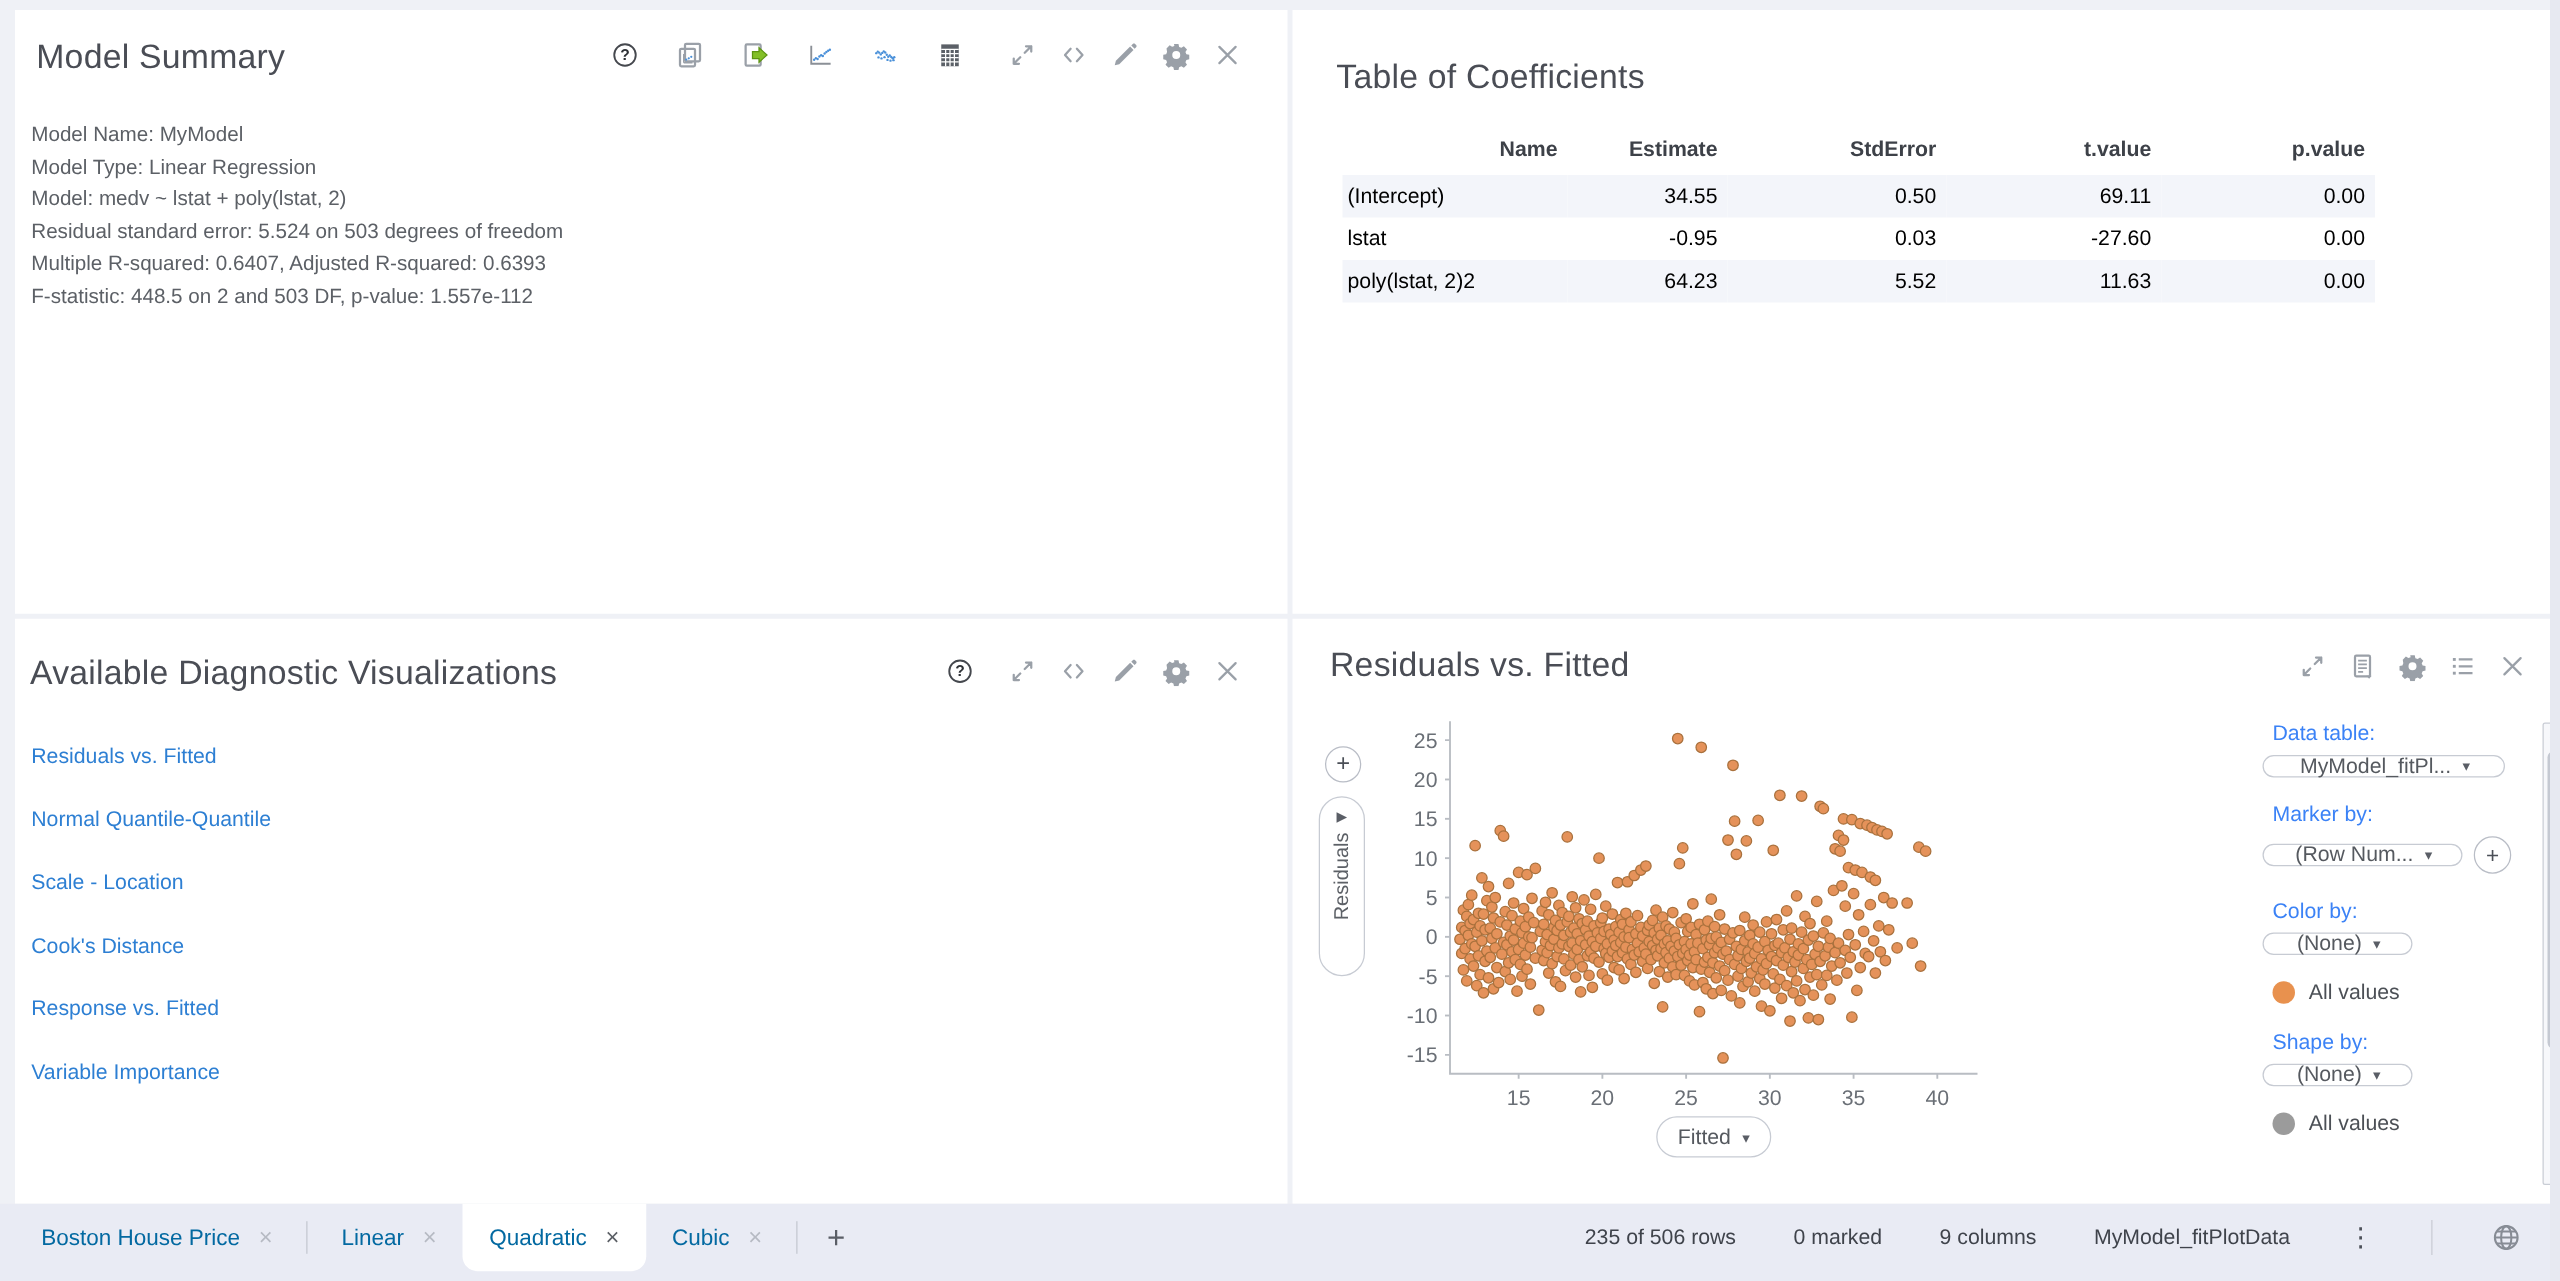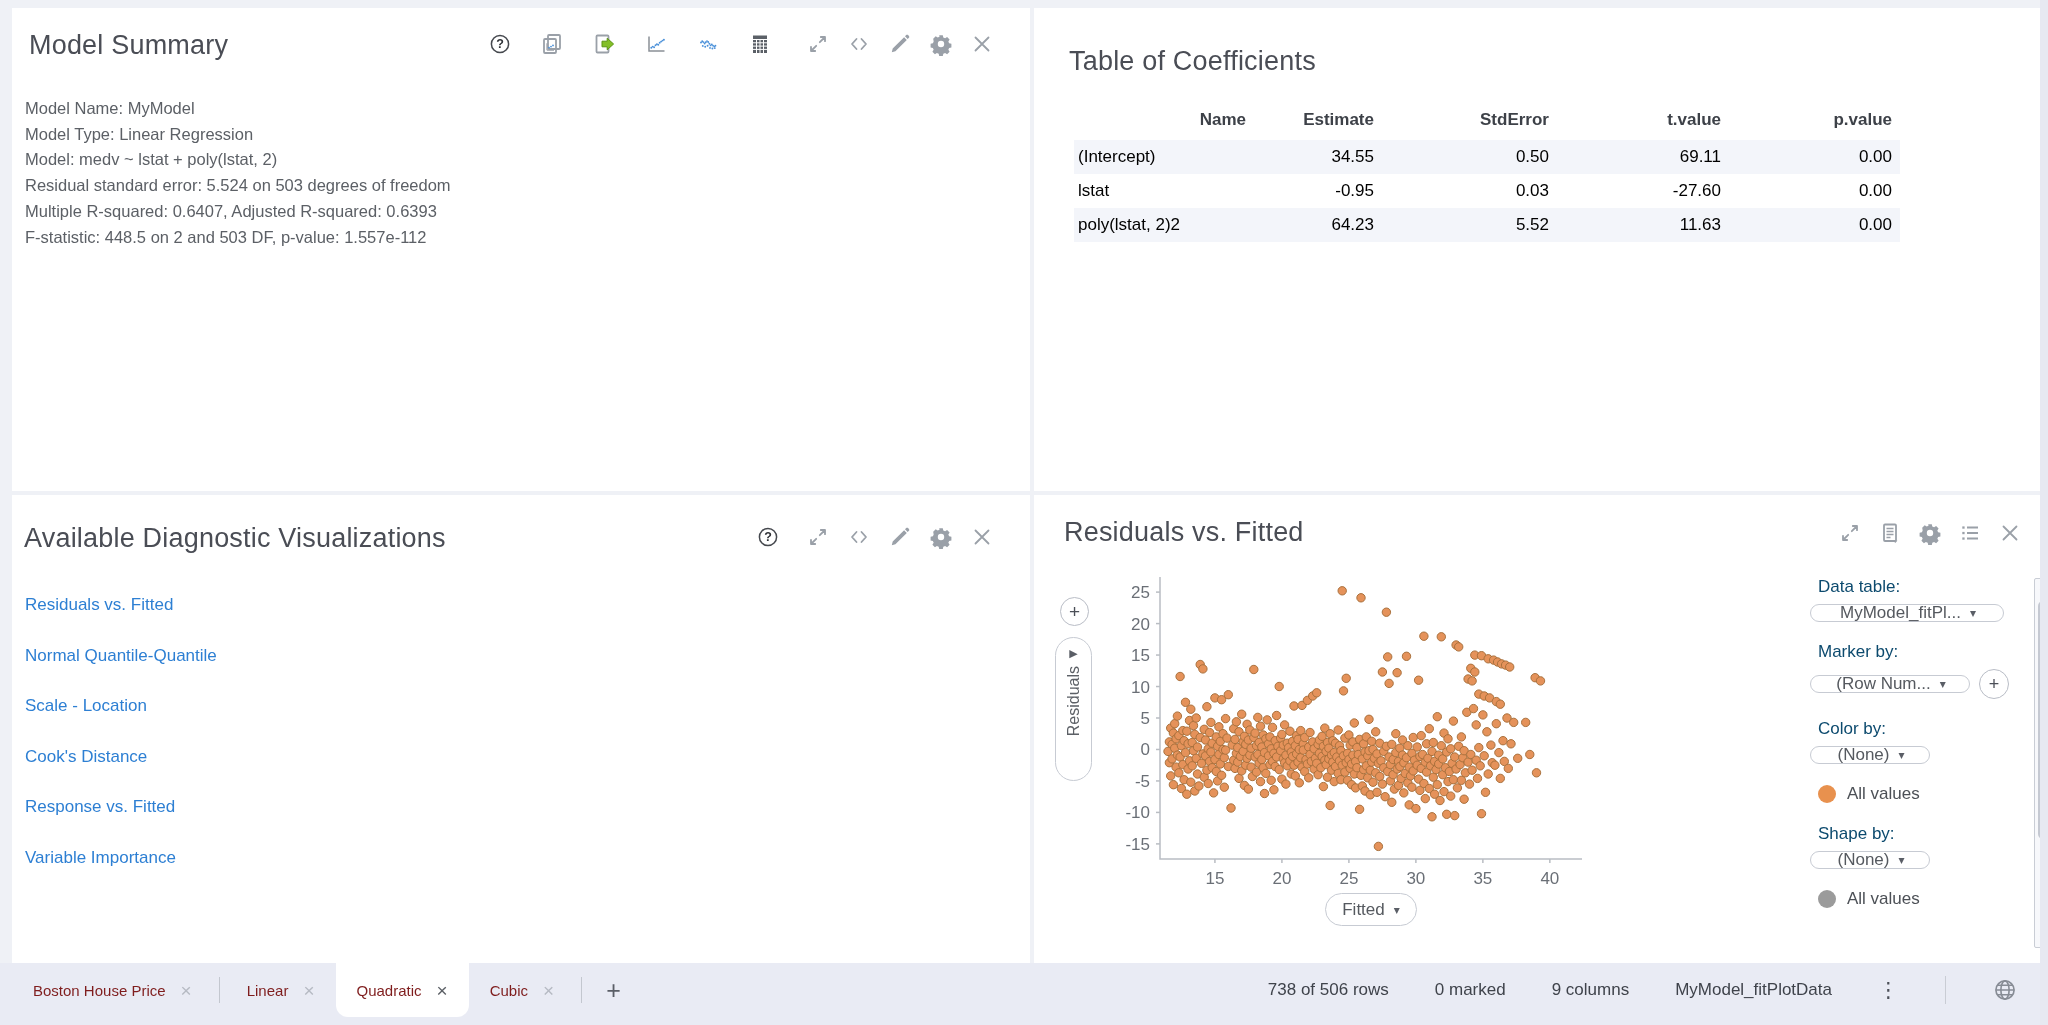--- a/index.html
+++ b/index.html
@@ -53,21 +53,21 @@
                border-radius:50%; background:#fff; color:#4b4f57; font-size:19px; display:flex; align-items:center;
                justify-content:center; cursor:pointer; }
   #yaxis-pill { position:absolute; left:21px; top:142px; width:37px; height:144px; border:1.5px solid #c7cbd3;
                 border-radius:19px; background:#fff; display:flex; flex-direction:column; align-items:center;
                 padding-top:9px; gap:6px; cursor:pointer; }
   #yaxis-pill .fly { font-size:11px; color:#5a5e66; }
   #yaxis-label { writing-mode:vertical-rl; transform:rotate(180deg); font-size:16px; color:#5c6066; }
 
   
   #legend { position:absolute; left:776px; top:82px; width:226px; }
-  .lg-label { font-size:17px; color:#0c4a6e; margin:0 0 7px 8px; }
+  .lg-label { font-size:17px; color:#3b82f6; margin:0 0 7px 8px; }
   .lg-row { display:flex; align-items:center; gap:9px; margin-bottom:20px; }
   .lg-pill { height:18px; padding:0 12px 0 14px; cursor:pointer; }
   .lg-pill .val { white-space:nowrap; overflow:hidden; }
   #dt-pill { width:194px; }
   #mk-pill { width:160px; }
   .none-pill { width:120px; }
   .add-circle { width:30px; height:30px; border:1.5px solid #b9bdc6; border-radius:50%; background:#fff;
                 color:#4b4f57; font-size:18px; display:flex; align-items:center; justify-content:center; cursor:pointer; }
   .val-row { display:flex; align-items:center; gap:11px; margin:0 0 20px 8px; }
   .val-dot { width:18px; height:18px; border-radius:50%; }
@@ -77,21 +77,21 @@
   #plot-scroll { position:absolute; left:1000px; top:83px; width:17px; height:370px; background:#f7f8fb;
                  border:1px solid #c9cdd5; border-radius:2px; }
   #plot-scroll .arr { position:absolute; left:0; width:15px; text-align:center; font-size:9px; color:#c3c7cf; }
   #plot-scroll .arr.up { top:3px; } #plot-scroll .arr.dn { bottom:3px; }
   #plot-thumb { position:absolute; left:2.5px; top:22px; width:10px; height:238px; background:#c5c9d2; border-radius:6px; }
 
   
   #tabbar { position:absolute; left:0; top:963px; width:2048px; height:62px; background:#e9ebf4; }
   #tabs { position:absolute; left:12px; top:0; height:54px; display:flex; align-items:stretch; }
   .tab { display:flex; align-items:center; gap:15px; padding:0 21px; cursor:pointer; }
-  .tab-label { font-size:15px; color:#7f1d1d; white-space:nowrap; }
+  .tab-label { font-size:18px; color:#0369a1; white-space:nowrap; }
   .tab-close { font-size:19px; color:#b6bac3; cursor:pointer; line-height:1; }
   .tab.active { background:#ffffff; border-radius:0 0 12px 12px; }
   .tab.active .tab-close { color:#5c6066; }
   .tab-sep { width:1px; background:#c3c7cf; height:26px; align-self:center; margin:0 6px; }
   #add-tab { font-size:25px; color:#5a5e66; display:flex; align-items:center; padding:0 18px; cursor:pointer; }
   #statusbar { position:absolute; right:30px; top:0; height:54px; display:flex; align-items:center; gap:46px; }
   .status-item { font-size:17px; color:#3f434b; white-space:nowrap; }
   #kebab { font-size:21px; color:#4c5058; cursor:pointer; }
   .status-sep { width:1px; height:28px; background:#c9ccd4; }
 
@@ -915,21 +915,21 @@
           <span class="tab-close">×</span>
         </div>
         <div class="tab">
           <span class="tab-label">Cubic</span>
           <span class="tab-close">×</span>
         </div>
         <div class="tab-sep"></div>
         <div id="add-tab">+</div>
       </div>
     <div id="statusbar">
-      <span class="status-item" id="st-rows">738 of 506 rows</span>
+      <span class="status-item" id="st-rows">235 of 506 rows</span>
       <span class="status-item" id="st-marked">0 marked</span>
       <span class="status-item" id="st-cols">9 columns</span>
       <span class="status-item" id="st-table">MyModel_fitPlotData</span>
       <span id="kebab">⋮</span>
       <span class="status-sep"></span>
       <span class="icn" style="width:26px;height:26px;">
           <svg viewBox="0 0 24 24" style="width:26px;height:26px;">
             <g fill="none" stroke="#878c95" stroke-width="1.5">
               <circle cx="12" cy="12" r="8.4"></circle>
               <ellipse cx="12" cy="12" rx="3.8" ry="8.4"></ellipse>

